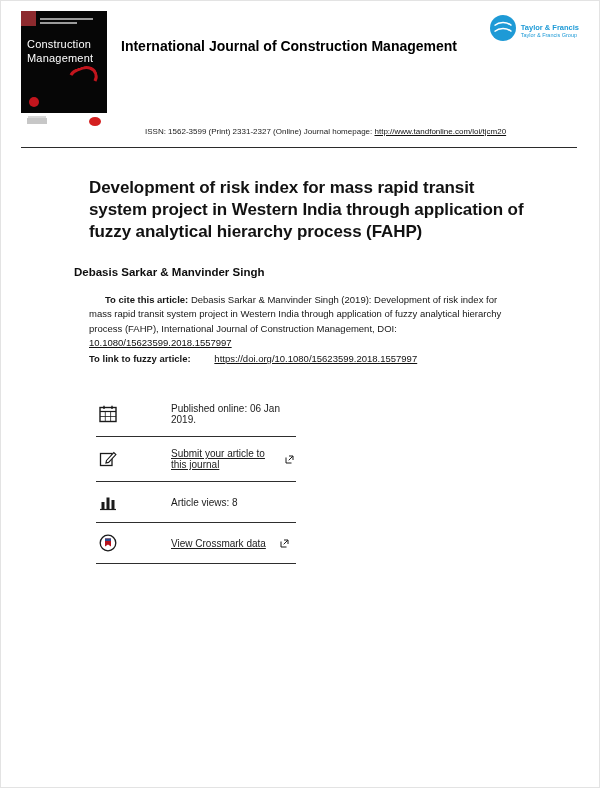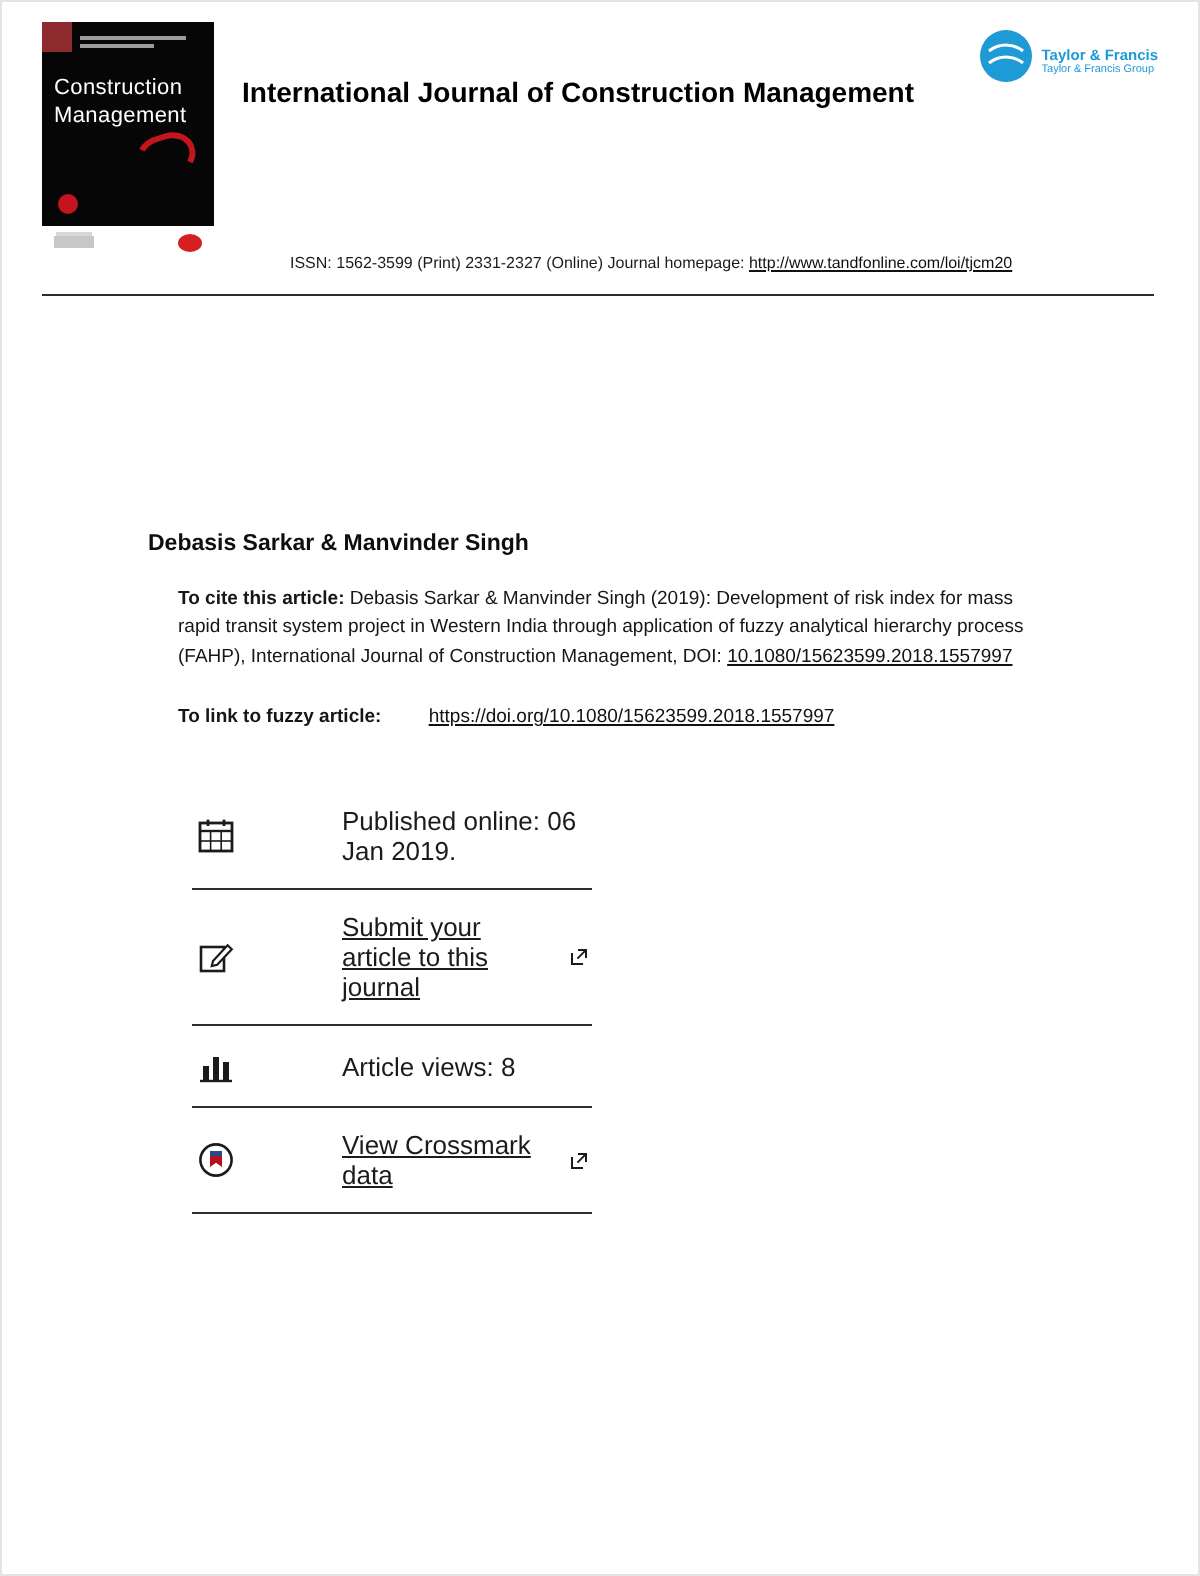--- a/index.html
+++ b/index.html
@@ -37,29 +37,29 @@
   .journal-title { position:absolute; left:120px; top:37px; font-size:14px; font-weight:700; color:#000; }
   .issn-line { position:absolute; left:120px; top:126px; font-size:8px; color:#1c1c1c;padding-left:24px; }
   a, .link { color:#111; text-decoration:underline; cursor:pointer; }
   .rule { position:absolute; left:20px; right:22px; top:146px; border-top:1.6px solid #2b2b2b; }
 
   
   .article-title { position:absolute; left:88px; top:176px; width:445px;
     font-size:17px; font-weight:700; line-height:1.28; color:#121212; letter-spacing:-.1px; }
   .authors { position:absolute; left:73px; top:265px; font-size:11.5px; font-weight:700; color:#0e0e0e; }
   .cite { position:absolute; left:88px; top:292px; width:432px; font-size:9.5px; line-height:1.5; color:#161616; }
-  .cite b { font-weight:700; }
+  .cite b { font-weight:700;margin-left:16px; }
   .tolink { position:absolute; left:88px; top:352px; font-size:9.5px; color:#161616; }
   .tolink .link { margin-left:21px; }
 
   
   .actions { position:absolute; left:95px; top:391px; width:200px; }
   .action-row { display:flex; align-items:center; gap:11px; padding:11px 2px; border-bottom:1px solid #2e2e2e; }
   .action-icon { width:19px; display:flex; justify-content:center; flex-shrink:0; }
-  .action-label { font-size:13px; color:#1b1b1b;padding-left:43px; }
+  .action-label { font-size:10px; color:#1b1b1b;padding-left:43px; }
   .ext { margin-left:3px; display:inline-flex; }
 
   
   .footer { position:absolute; left:0; right:0; top:722px; text-align:center;
     font-size:8.5px; color:#181818; line-height:1.7; }
 </style>
 </head>
 <body>
 
 <div class="page">
@@ -98,20 +98,21 @@
 
   <div class="journal-title">International Journal of Construction Management</div>
 
   <div class="issn-line">
     <span>ISSN: 1562-3599 (Print) 2331-2327 (Online) Journal homepage:</span>
     <span class="link">http://www.tandfonline.com/loi/tjcm20</span>
   </div>
 
   <div class="rule"></div>
 
+  <h2 class="article-title">Development of risk index for mass rapid transit system project in Western India through application of fuzzy analytical hierarchy process (FAHP)</h2>
 
   <div class="authors">Debasis Sarkar &amp; Manvinder Singh</div>
 
   <p class="cite">
     <b>To cite this article:</b>
     <span>Debasis Sarkar &amp; Manvinder Singh (2019): Development of risk index for mass rapid transit system project in Western India through application of fuzzy analytical hierarchy process (FAHP), International Journal of Construction Management, DOI:</span>
     <span class="link">10.1080/15623599.2018.1557997</span>
   </p>
 
   <p class="tolink">

